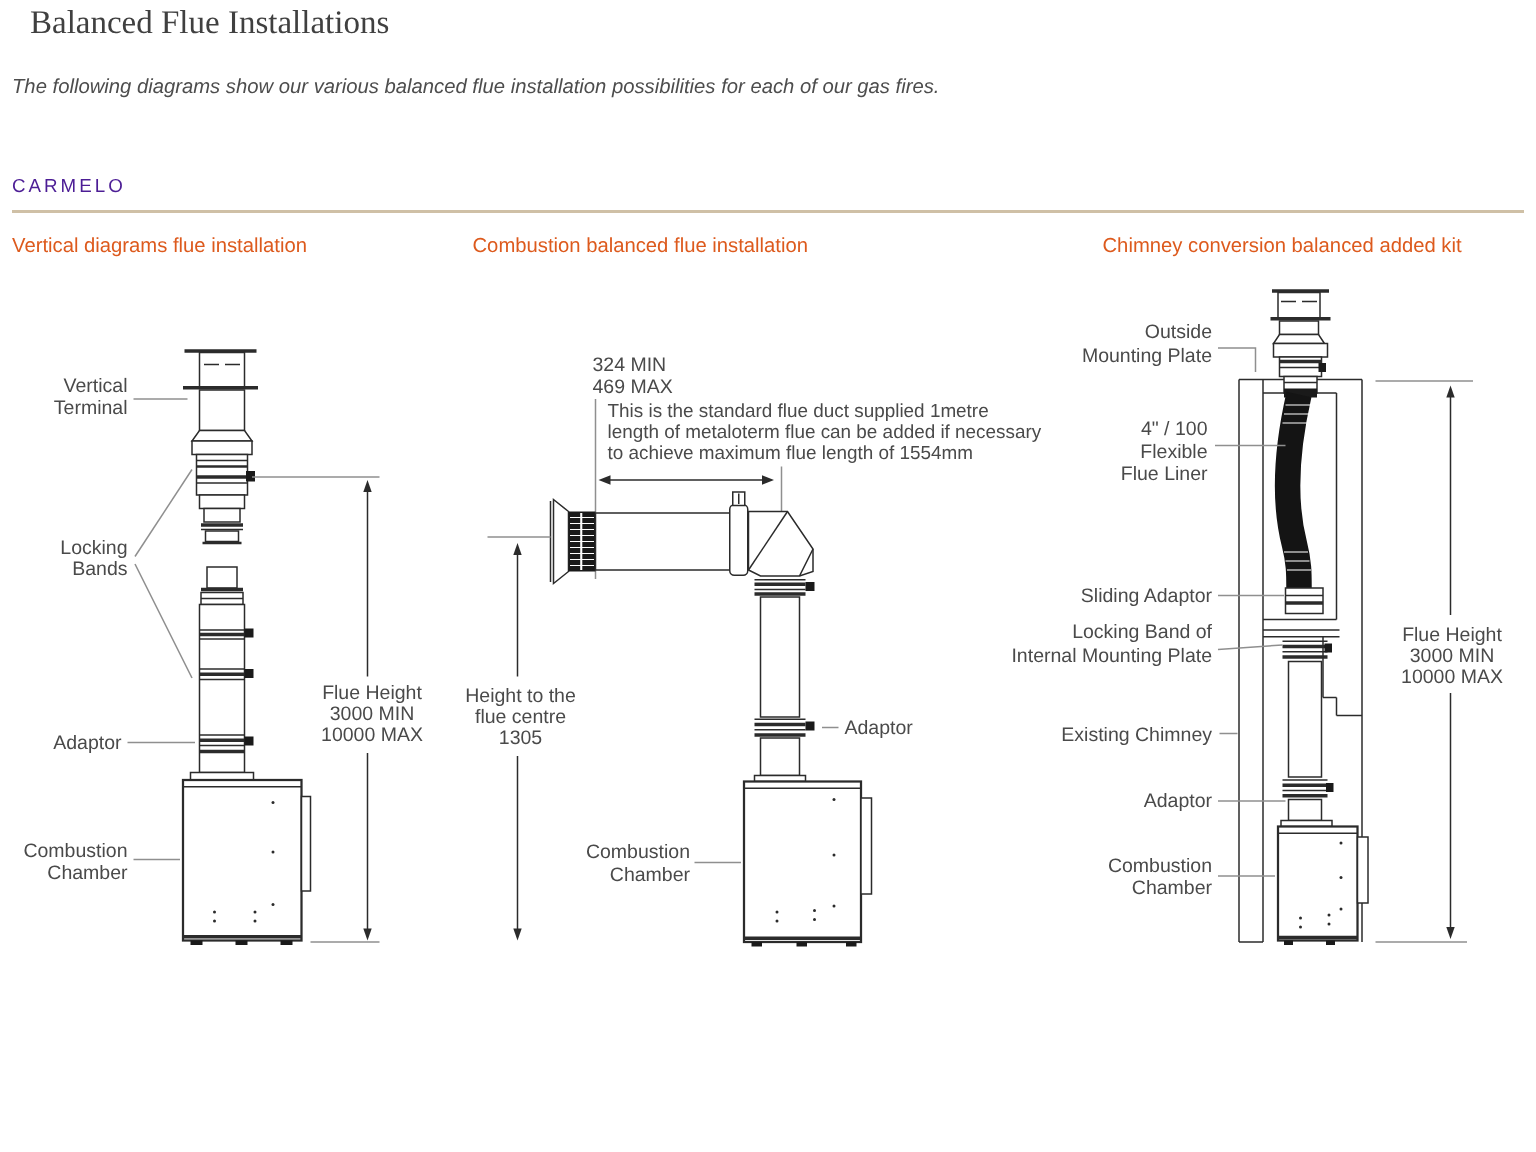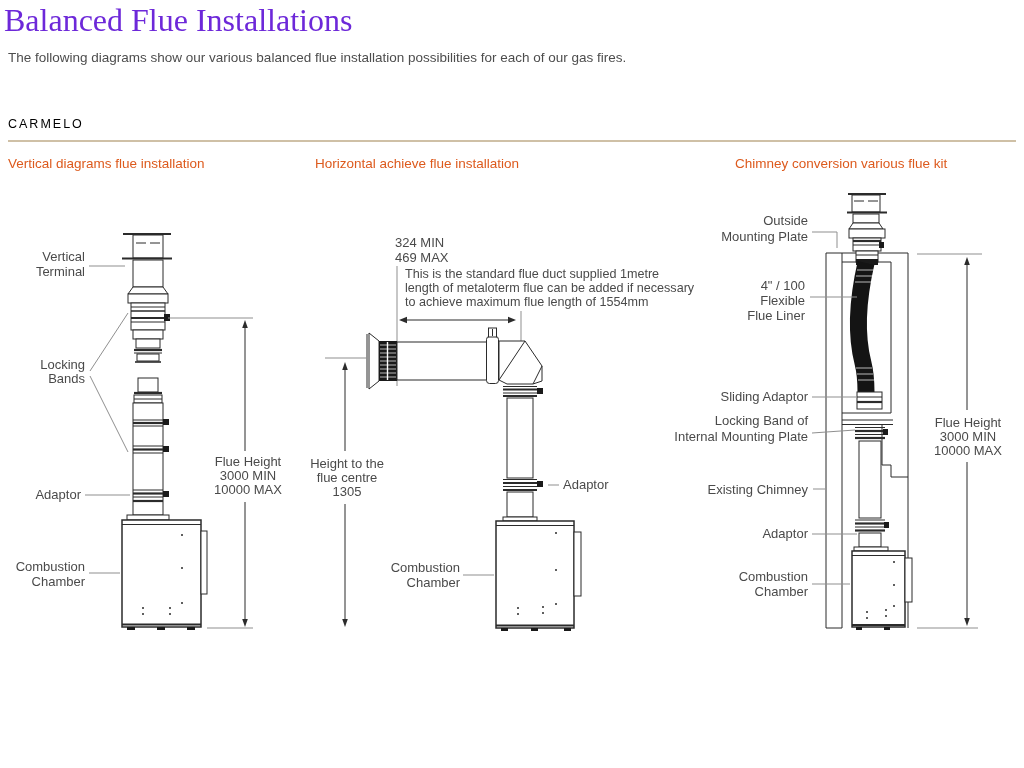--- a/index.html
+++ b/index.html
@@ -1,22 +1,22 @@
 <!DOCTYPE html>
 <html><head>
 <meta charset="utf-8">
 <style>
   html,body{margin:0;padding:0;background:#ffffff;}
   .page{position:relative;width:1024px;height:768px;background:#fff;overflow:hidden;
         font-family:"Liberation Sans","DejaVu Sans",sans-serif;color:#4a4a4a;}
-  .title{position:absolute;left:4px;top:2px;margin:0;
+  .title{position:absolute;left:20px;top:2px;margin:0;
          font-family:"Liberation Serif","DejaVu Serif",serif;font-weight:500;
-         font-size:32px;color:#6d28d9;}
-  .intro{position:absolute;left:8px;top:47px;margin:0;font-size:13.5px;line-height:22px;color:#4d4d4d;}
-  .product{position:absolute;left:8px;top:117px;font-size:12.5px;letter-spacing:2px;color:#000000;}
+         font-size:22px;color:#404040;}
+  .intro{position:absolute;left:8px;top:47px;margin:0;font-size:13.5px;line-height:22px;color:#4d4d4d;font-style:italic;}
+  .product{position:absolute;left:8px;top:117px;font-size:12.5px;letter-spacing:2px;color:#4c1d95;}
   .rule{position:absolute;left:8px;top:140px;width:1008px;height:2px;background:#cfc0a6;}
   .colh{position:absolute;top:156px;font-size:13.5px;color:#dd5a1d;}
   .c1{left:8px}.c2{left:315px}.c3{left:735px}
   svg.diag{position:absolute;left:0;top:185px;}
   svg text{font-family:"Liberation Sans","DejaVu Sans",sans-serif;font-size:13px;fill:#4a4a4a;}
   text.e{text-anchor:end}
   text.c{text-anchor:middle}
   text.sm{font-size:12.6px}
   .ln{stroke:#2b2b2b;stroke-width:1;fill:none}
   .ln15{stroke:#2b2b2b;stroke-width:1.6;fill:none}
@@ -36,22 +36,22 @@
   <h1 class="title">Balanced Flue Installations</h1>
 
   <p class="intro">
     <span>The following diagrams show our various balanced flue installation possibilities for each of our gas fires.</span><br>
   </p>
 
   <div class="product">CARMELO</div>
   <div class="rule"></div>
 
   <div class="colh c1">Vertical diagrams flue installation</div>
-  <div class="colh c2">Horizontal achieve flue installation</div>
-  <div class="colh c3">Chimney conversion various flue kit</div>
+  <div class="colh c2">Combustion balanced flue installation</div>
+  <div class="colh c3">Chimney conversion balanced added kit</div>
 
   <svg class="diag" width="1024" height="583" viewBox="0 185 1024 583">
 
     <g>
       <g>
         <line class="ln2" x1="123" y1="234" x2="171" y2="234"></line>
         <rect class="wh" x="133" y="235" width="30" height="23"></rect>
         <line class="ln" x1="136" y1="243" x2="146" y2="243"></line>
         <line class="ln" x1="150" y1="243" x2="160" y2="243"></line>
         <line class="ln2" x1="122" y1="258.5" x2="172" y2="258.5"></line>

